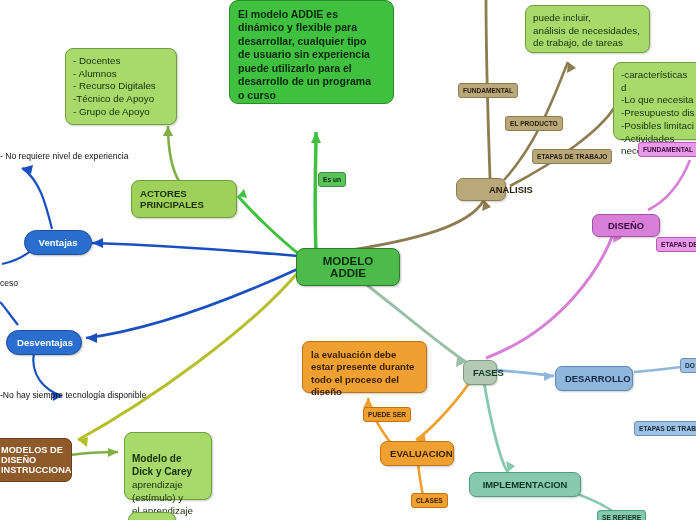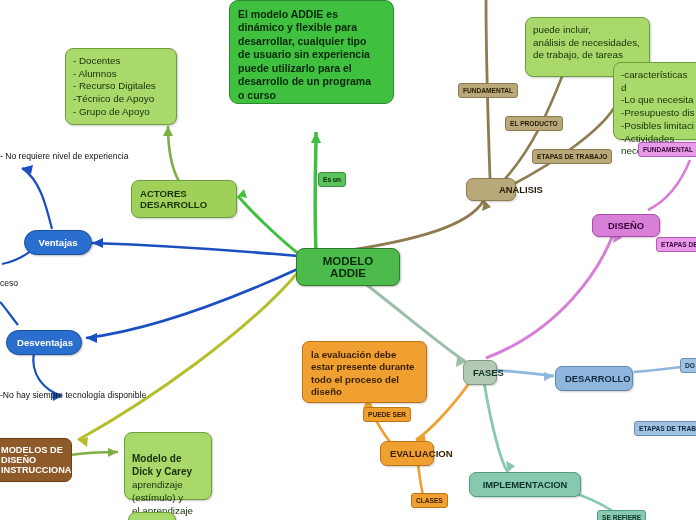--- a/index.html
+++ b/index.html
@@ -267,21 +267,21 @@
   <div class="node note-green" style="left:229px; top:0px; width:165px; height:104px;">El modelo ADDIE es
 dinámico y flexible  para
 desarrollar, cualquier tipo
 de usuario sin experiencia
 puede utilizarlo para el
 desarrollo de un programa
 o curso</div>
 
   <div class="rel rel-green" style="left:318px; top:172px;">Es un</div>
 
-  <div class="node box-green-label" style="left:131px; top:180px; width:106px;">ACTORES DESARROLLO</div>
+  <div class="node box-green-label" style="left:131px; top:180px; width:106px;">ACTORES PRINCIPALES</div>
 
   <div class="node box-lightgreen" style="left:65px; top:48px; width:112px; height:77px;">- Docentes
 - Alumnos
 - Recurso Digitales
 -Técnico de Apoyo
 - Grupo de Apoyo</div>
 
   <div class="node box-blue" style="left:24px; top:230px; width:68px; border-radius:14px;">Ventajas</div>
 
   <div class="node box-blue" style="left:6px; top:330px; width:76px; border-radius:14px;">Desventajas</div>
@@ -295,27 +295,27 @@
 
   <div class="node box-lightgreen" style="left:124px; top:432px; width:88px; height:68px;">
     <b>Modelo de Dick y Carey</b>
     <span style="display:block;">aprendizaje (estímulo) y
 el aprendizaje
 del estudiante
 (respuesta)</span>
   </div>
   <div class="node box-lightgreen" style="left:128px; top:512px; width:48px; height:20px;"></div>
 
-  <div class="node box-tan" style="left:466px; top:178px; width:50px;padding-left:32px;">ANALISIS</div>
+  <div class="node box-tan" style="left:456px; top:178px; width:50px;padding-left:32px;">ANALISIS</div>
 
   <div class="rel rel-tan" style="left:458px; top:83px;">FUNDAMENTAL</div>
   <div class="rel rel-tan" style="left:505px; top:116px;">EL PRODUCTO</div>
   <div class="rel rel-tan" style="left:532px; top:149px;">ETAPAS DE TRABAJO</div>
 
-  <div class="node box-lightgreen" style="left:525px; top:17px; width:125px; height:60px; background:#a8d96a;">puede incluir,
+  <div class="node box-lightgreen" style="left:525px; top:5px; width:125px; height:48px; background:#a8d96a;">puede incluir,
 análisis de necesidades,
 de trabajo, de tareas</div>
 
   <div class="node box-lightgreen" style="left:613px; top:62px; width:90px; height:78px; background:#a8d96a; border-radius:8px;">-características d
 -Lo que necesita
 -Presupuesto dis
 -Posibles limitaci
 -Actividades nece</div>
 
   <div class="rel rel-magenta" style="left:638px; top:142px;">FUNDAMENTAL</div>
@@ -325,21 +325,21 @@
 
   <div class="node box-teal" style="left:463px; top:360px; width:34px; background:#b4c9b4; border-color:#7f9b7f;">FASES</div>
 
   <div class="node box-lightblue" style="left:555px; top:366px; width:78px;">DESARROLLO</div>
   <div class="rel rel-lightblue" style="left:634px; top:421px;">ETAPAS DE TRABAJ</div>
   <div class="rel rel-lightblue" style="left:680px; top:358px;">DO</div>
 
   <div class="node box-teal" style="left:469px; top:472px; width:112px;">IMPLEMENTACION</div>
   <div class="rel rel-teal" style="left:597px; top:510px;">SE REFIERE</div>
 
-  <div class="node box-orange" style="left:380px; top:441px; width:54px;">EVALUACION</div>
+  <div class="node box-orange" style="left:380px; top:441px; width:74px;">EVALUACION</div>
   <div class="rel rel-orange" style="left:363px; top:407px;">PUEDE SER</div>
   <div class="rel rel-orange" style="left:411px; top:493px;">CLASES</div>
 
-  <div class="node note-orange" style="left:302px; top:341px; width:125px; height:62px;">la evaluación debe
+  <div class="node note-orange" style="left:302px; top:341px; width:125px; height:52px;">la evaluación debe
 estar presente durante
 todo el proceso del diseño</div>
 
 </div>
 
 </body></html>

